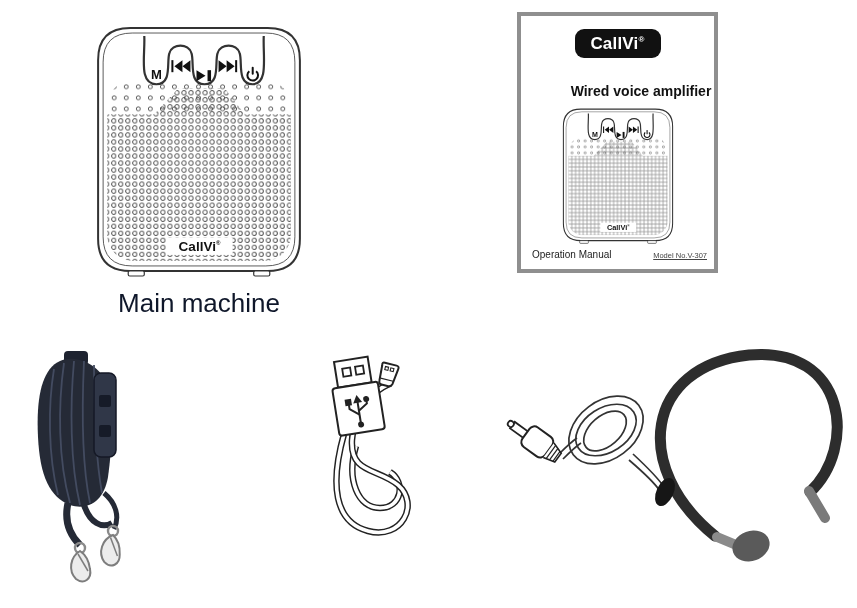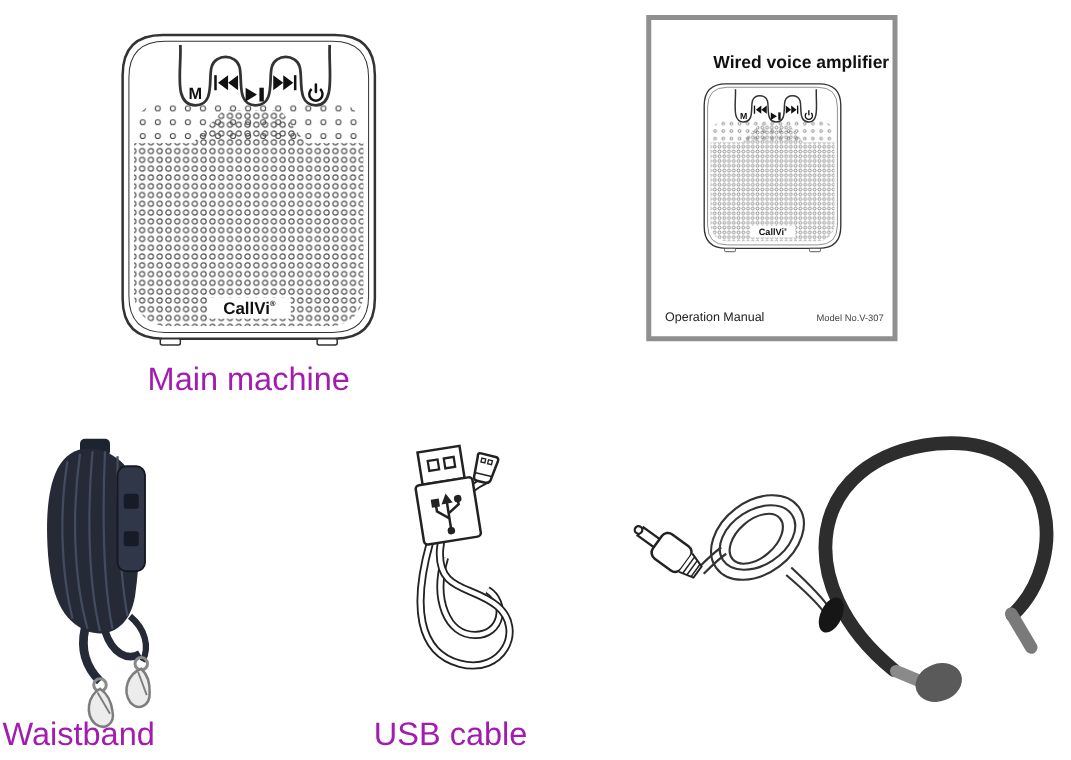--- a/index.html
+++ b/index.html
@@ -1,35 +1,35 @@
 <!DOCTYPE html>
 <html><head>
 <meta charset="utf-8">
 <style>
   html,body{margin:0;padding:0;background:#fff;}
   #canvas{position:relative;width:857px;height:608px;background:#fff;overflow:hidden;
           font-family:"Liberation Sans", sans-serif;}
   .abs{position:absolute;}
-  .item-label{position:absolute;font-size:26px;color:#a21caf;white-space:nowrap;}
+  .item-label{position:absolute;font-size:26px;color:#0f172a;white-space:nowrap;}
   .center{text-align:center;}
   svg{display:block;}
   svg text{font-family:"Liberation Sans", sans-serif;}
   
   .manual{position:absolute;left:517px;top:12px;width:193px;height:253px;
           border:4px solid #8f8f8f;background:#fff;}
   .manual-badge{margin:13px auto 0 auto;width:86px;height:29px;background:#111;
                 border-radius:9px;display:flex;align-items:center;justify-content:center;}
   .manual-badge .brand{color:#fff;font-weight:bold;font-size:17px;letter-spacing:.2px;}
   .manual-badge sup{color:#fff;font-size:8px;vertical-align:super;}
   .manual-title{margin-top:25px;text-align:center;font-weight:bold;font-size:14px;color:#111;padding-left:47px;}
   .manual-fig{margin:9px auto 0 auto;width:112px;height:137px;}
   .manual-footer{position:absolute;left:11px;right:7px;bottom:9px;display:flex;
                  justify-content:space-between;align-items:baseline;}
   .manual-footer .left{font-size:10px;color:#222;}
-  .manual-footer .right{font-size:7.5px;color:#444;}
+  .manual-footer .right{font-size:7.5px;color:#444;text-decoration:underline;}
 </style>
 </head>
 <body>
 
 <div id="canvas">
 
   <svg width="0" height="0" style="position:absolute" aria-hidden="true">
     <defs>
       <pattern id="dotsDense" width="7" height="7" patternUnits="userSpaceOnUse">
         <circle cx="3.5" cy="3.5" r="2.1" fill="none" stroke="#4d4d4d" stroke-width="0.9"></circle>
@@ -79,20 +79,23 @@
       </symbol>
     </defs>
   </svg>
 
   <svg class="abs" style="left:96px;top:26px" width="206" height="253" viewBox="0 0 205 252">
     <use href="#spk"></use>
   </svg>
   <div class="item-label center" style="left:96px;top:288px;width:206px">Main machine</div>
 
   <div class="manual">
+    <div class="manual-badge">
+      <span class="brand"><span>CallVi</span><sup>®</sup></span>
+    </div>
     <div class="manual-title">Wired voice amplifier</div>
     <svg class="manual-fig" viewBox="0 0 205 252">
       <use href="#spk"></use>
     </svg>
     <div class="manual-footer">
       <span class="left">Operation Manual</span>
       <span class="right">Model No.V-307</span>
     </div>
   </div>
 
@@ -124,21 +127,20 @@
       <g transform="translate(62,206)">
         <path d="M0,0 C-10,6 -12,20 -4,28 C4,34 12,28 10,18 C9,10 6,4 0,0 Z" fill="#ececec" stroke="#7d7d7d" stroke-width="2"></path>
         <line x1="-2" y1="3" x2="8" y2="20" stroke="#7d7d7d" stroke-width="1.5"></line>
       </g>
       <g transform="translate(95,190) rotate(10)">
         <path d="M0,0 C-10,6 -12,20 -4,28 C4,34 12,28 10,18 C9,10 6,4 0,0 Z" fill="#ececec" stroke="#7d7d7d" stroke-width="2"></path>
         <line x1="-2" y1="3" x2="8" y2="20" stroke="#7d7d7d" stroke-width="1.5"></line>
       </g>
     </g>
   </svg>
-  <div class="item-label" style="left:2px;top:572px">Waistband</div>
 
   <svg class="abs" style="left:286px;top:350px" width="148" height="216" viewBox="0 0 148 216">
     <g>
 
       <path d="M70,96 C60,130 72,158 94,158 C116,158 120,132 104,122" fill="none" stroke="#222" stroke-width="6.5"></path>
       <path d="M70,96 C60,130 72,158 94,158 C116,158 120,132 104,122" fill="none" stroke="#fff" stroke-width="3.6"></path>
 
       <path d="M58,84 C44,134 48,172 82,181 C116,190 134,154 112,135 C92,118 64,124 66,90 C68,56 90,40 103,34" fill="none" stroke="#222" stroke-width="6.5"></path>
       <path d="M58,84 C44,134 48,172 82,181 C116,190 134,154 112,135 C92,118 64,124 66,90 C68,56 90,40 103,34" fill="none" stroke="#fff" stroke-width="3.6"></path>
     </g>
@@ -157,21 +159,20 @@
         <circle cx="9" cy="3.5" r="3" fill="#222"></circle>
       </g>
     </g>
     <g transform="translate(96,12) rotate(14)">
       <path d="M1,3 Q0,0 3,0 L15,0 Q18,0 17.5,3 L15.5,19 Q15,22 11,22 L5,22 Q2,22 2,19 Z" fill="#fff" stroke="#222" stroke-width="2"></path>
       <rect x="4.5" y="3.5" width="3.2" height="3.2" fill="none" stroke="#222" stroke-width="1.1"></rect>
       <rect x="10" y="3.5" width="3.2" height="3.2" fill="none" stroke="#222" stroke-width="1.1"></rect>
       <line x1="2.5" y1="16" x2="15.5" y2="16" stroke="#222" stroke-width="1.2"></line>
     </g>
   </svg>
-  <div class="item-label center" style="left:288px;top:572px;width:145px">USB cable</div>
 
   <svg class="abs" style="left:503px;top:340px" width="352" height="232" viewBox="0 0 352 232">
     <g fill="none" stroke="#333" stroke-width="1.7">
       <ellipse cx="103" cy="90" rx="41" ry="29" transform="rotate(-37 103 90)"></ellipse>
       <ellipse cx="103" cy="90" rx="33" ry="22" transform="rotate(-33 103 90)"></ellipse>
       <ellipse cx="102" cy="91" rx="25" ry="15" transform="rotate(-41 102 91)"></ellipse>
       <path d="M130,114 C144,127 155,138 161,147"></path>
       <path d="M126,120 C140,132 151,142 157,151"></path>
       <path d="M56,114 C62,108 68,102 74,98"></path>
       <path d="M60,119 C66,113 72,107 78,103"></path>

